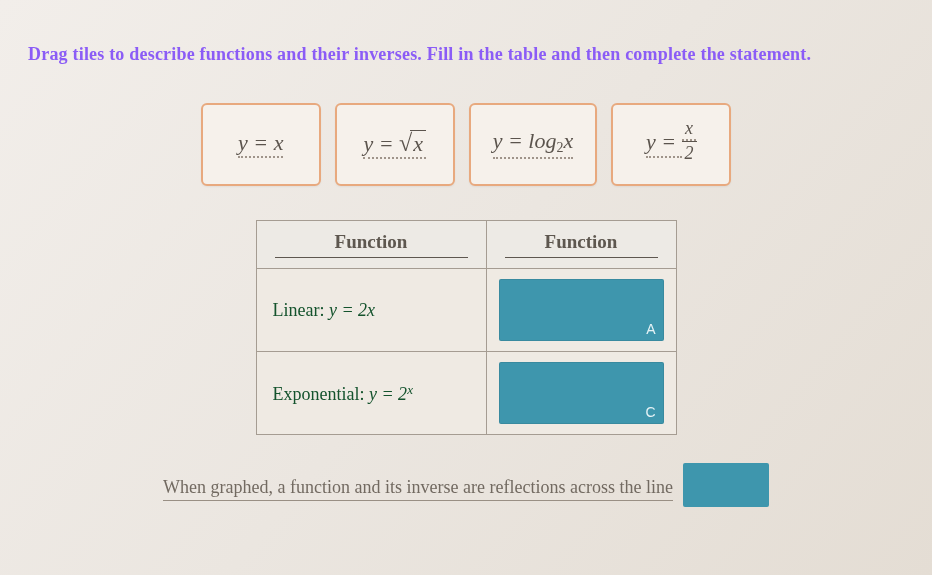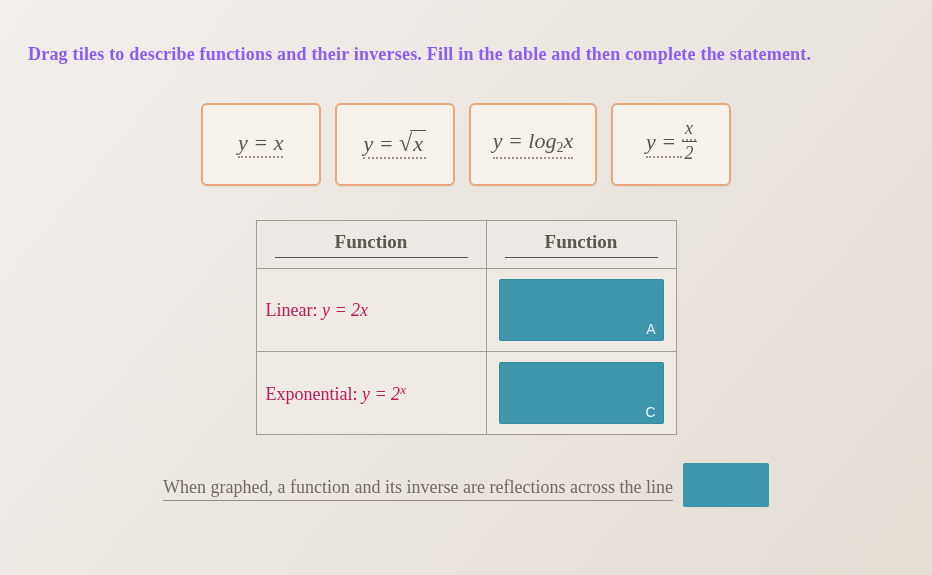--- a/index.html
+++ b/index.html
@@ -86,22 +86,22 @@
     padding: 10px 18px;
     background: #edeae5;
   }
   table.ftab th .hline {
     display: block;
     border-bottom: 1.5px solid #5e574f;
     padding-bottom: 4px;
   }
   table.ftab td.fn {
     font-size: 18px;
-    color: #be185d;
-    padding: 20px 9px;
+    color: #14532d;
+    padding: 20px 16px;
     width: 230px;
     vertical-align: middle;
   }
   table.ftab td.fn .cat { display: inline; }
   table.ftab td.fn .eq { font-style: italic; }
   table.ftab td.fn .sup { font-size: 13px; vertical-align: 6px; font-style: italic;}
   table.ftab td.drop {
     width: 190px;
     padding: 10px 12px;
     vertical-align: middle;

